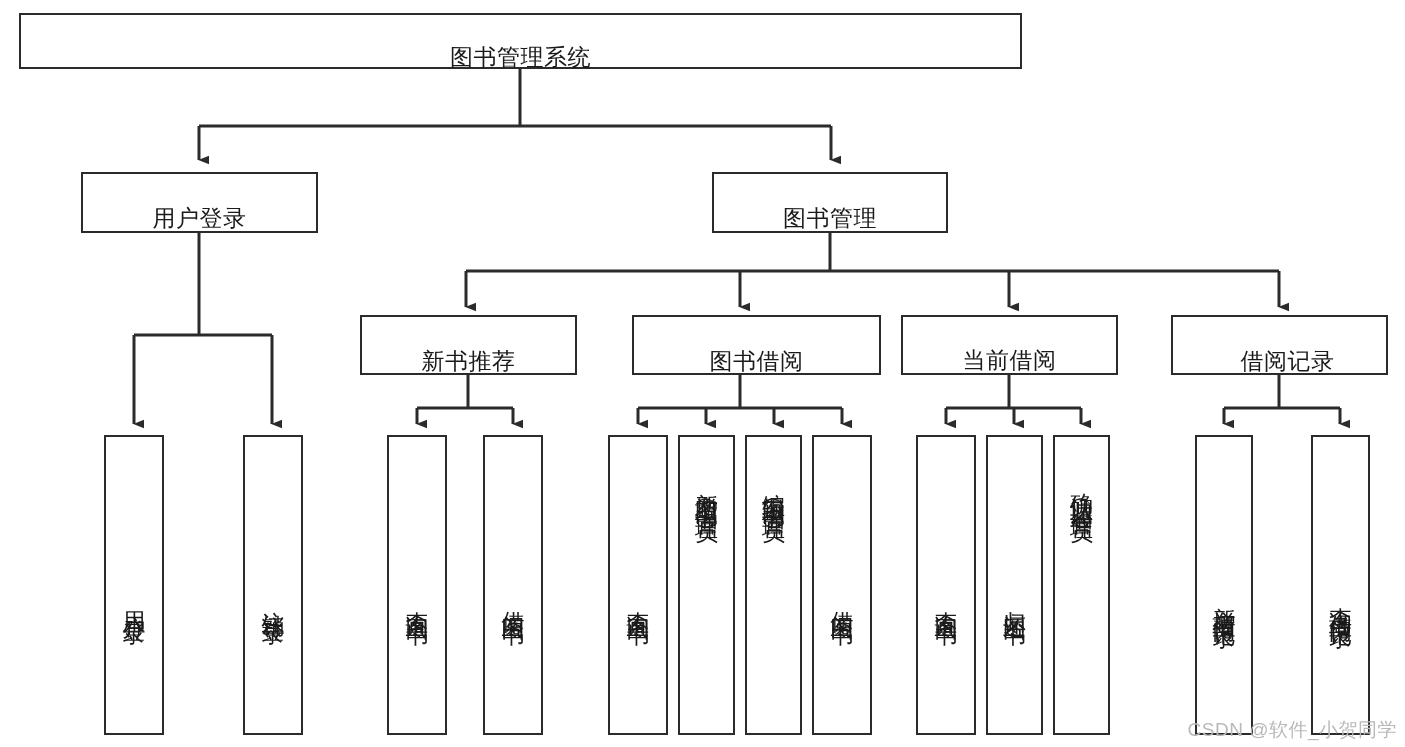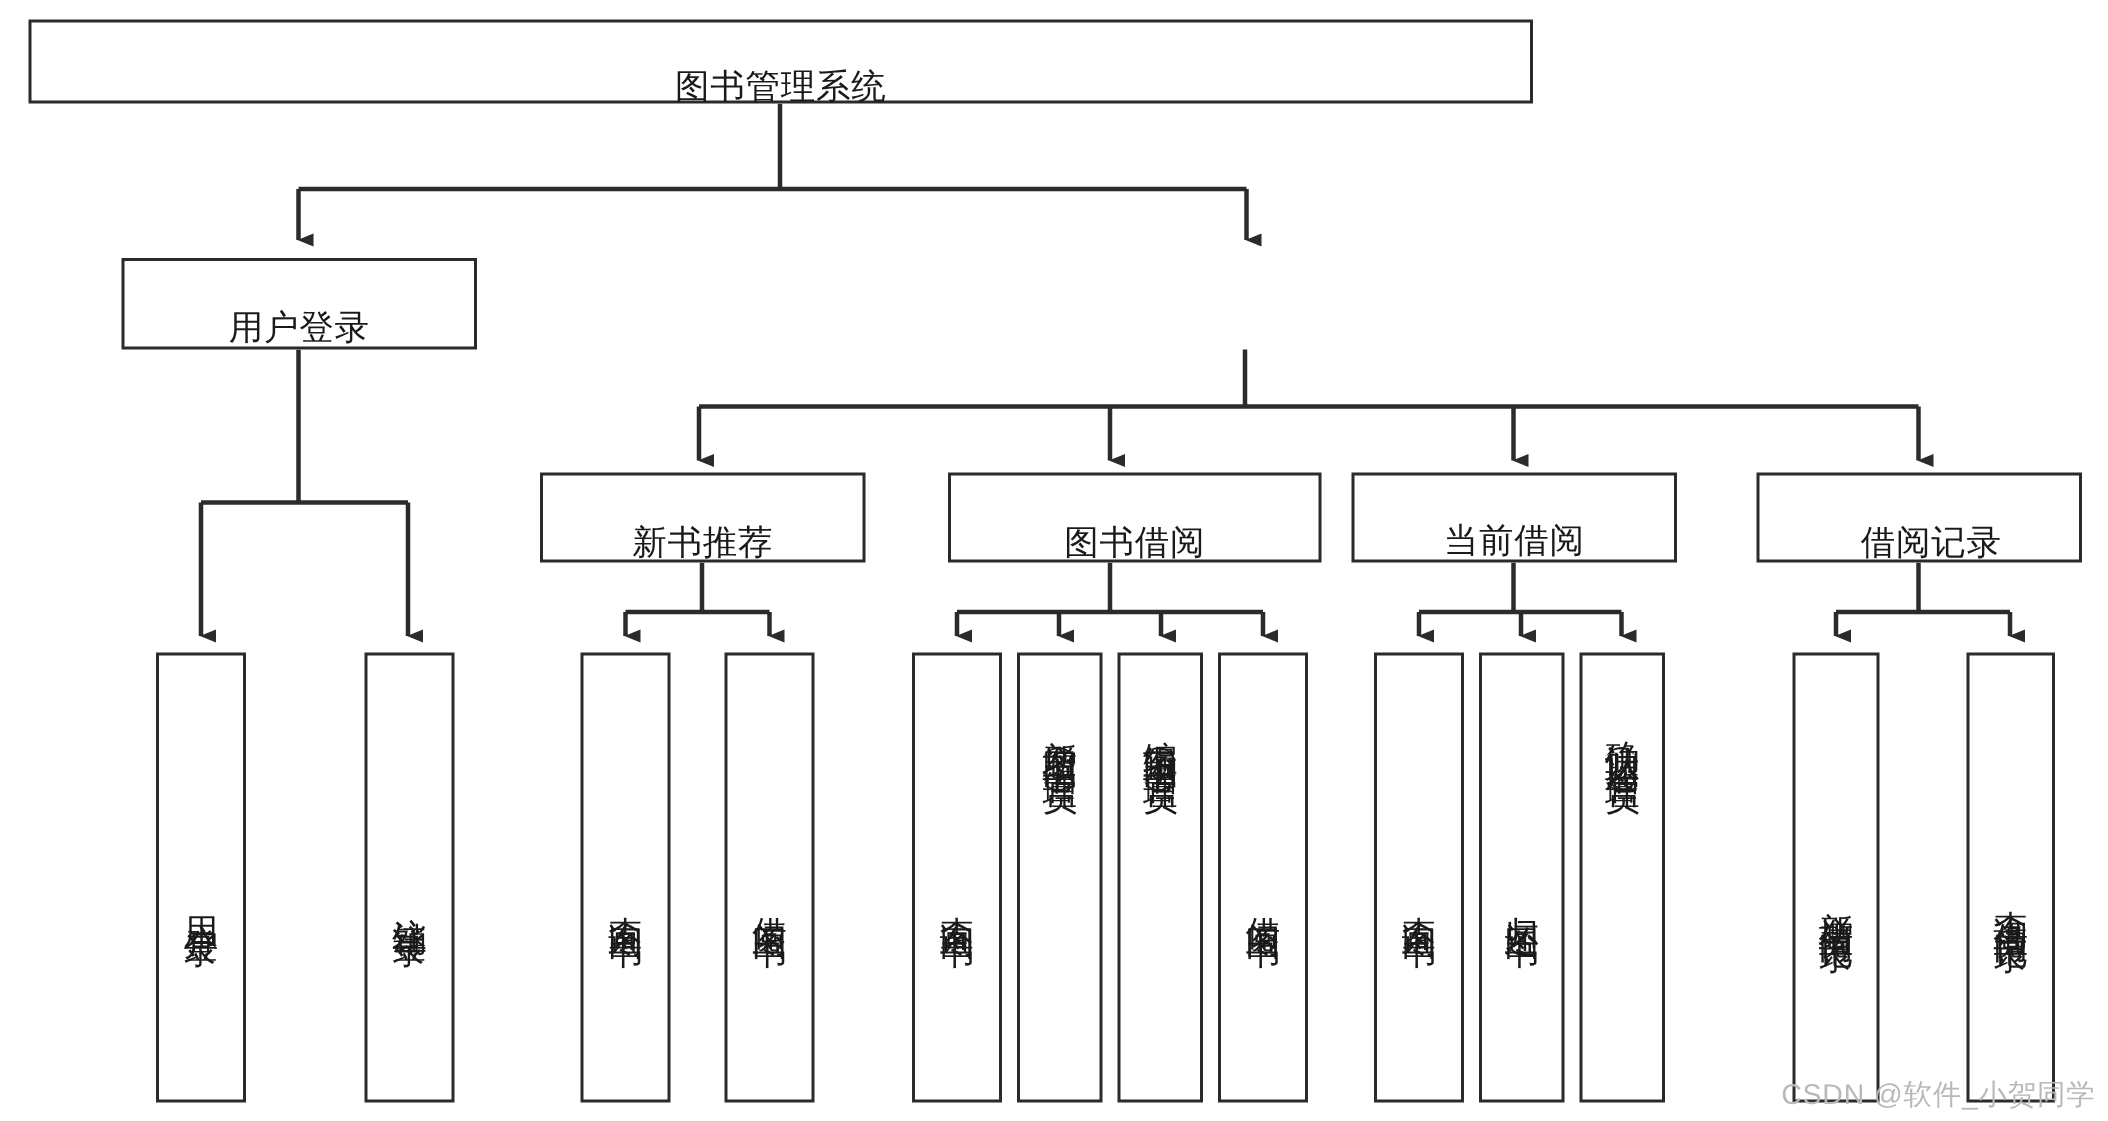--- a/index.html
+++ b/index.html
@@ -130,20 +130,23 @@
     </g>
   </svg>
 
   <div class="node" style="left:19px; top:13px; width:1003px; height:56px;">
     <span class="node-label">图书管理系统</span>
   </div>
 
   <div class="node" style="left:81px; top:172px; width:237px; height:61px;">
     <span class="node-label">用户登录</span>
   </div>
+  <div class="node" style="left:712px; top:172px; width:236px; height:61px;">
+    <span class="node-label">图书管理</span>
+  </div>
 
   <div class="node" style="left:360px; top:315px; width:217px; height:60px;text-align:center;">
     <span class="node-label">新书推荐</span>
   </div>
   <div class="node" style="left:632px; top:315px; width:249px; height:60px;">
     <span class="node-label">图书借阅</span>
   </div>
   <div class="node" style="left:901px; top:315px; width:217px; height:60px;align-items:flex-end;">
     <span class="node-label">当前借阅</span>
   </div>

